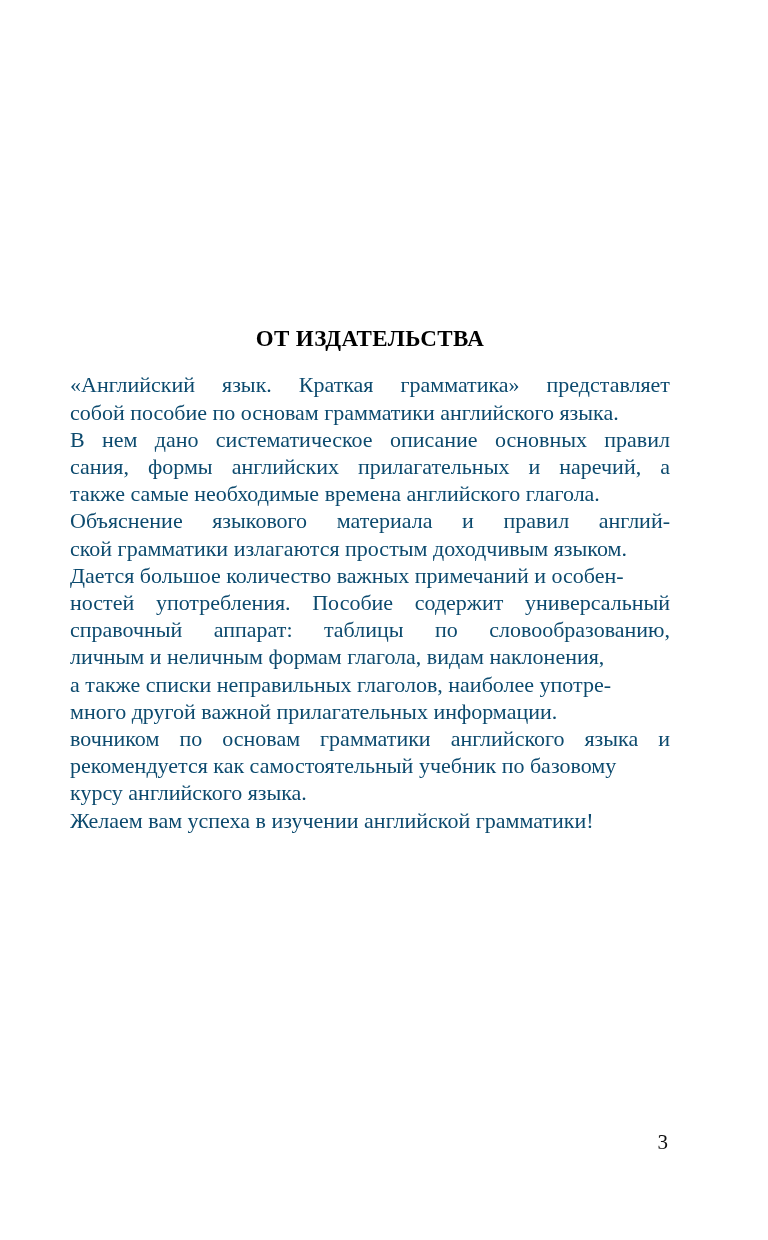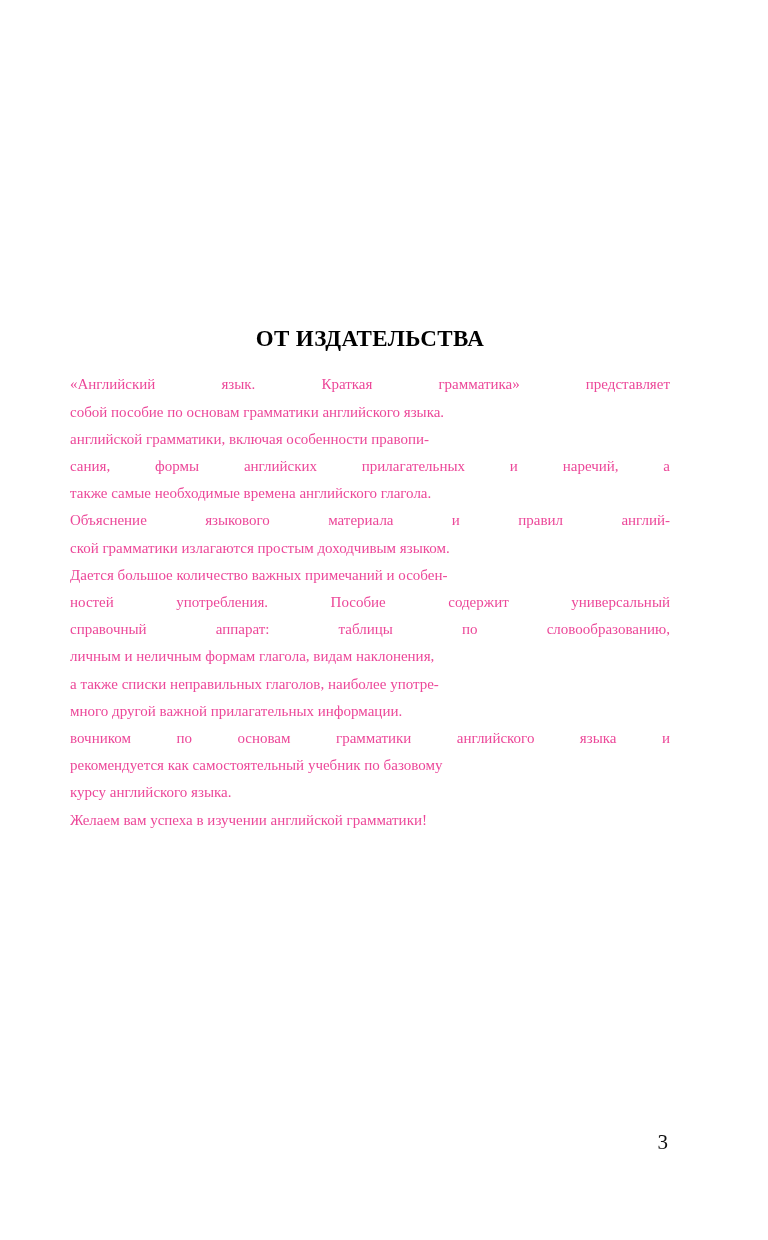--- a/index.html
+++ b/index.html
@@ -37,24 +37,24 @@
     line-height: 1.1;
     color: #000000;
   }
 
   .body-copy {
     margin: 0;
   }
 
   .copy-line {
     display: block;
-    font-size: 15px;
+    font-size: 22px;
     line-height: 27.2px;
     white-space: pre;
-    color: #ec4899;
+    color: #0c4a6e;
   }
 
   
   .copy-line.justify {
     white-space: normal;
     text-align: justify;
     text-align-last: justify;
   }
   .copy-line.flush {
     white-space: normal;
@@ -79,21 +79,21 @@
 
 <div class="page">
 
   <div class="content">
 
     <h1 class="page-heading">ОТ ИЗДАТЕЛЬСТВА</h1>
 
     <div class="body-copy">
         <span class="copy-line justify">«Английский язык. Краткая грамматика» представляет</span>
         <span class="copy-line flush">собой пособие по основам грамматики английского языка.</span>
-        <span class="copy-line flush">английской грамматики, включая особенности правопи-</span>
+        <span class="copy-line justify">В нем дано систематическое описание основных правил</span>
         <span class="copy-line justify">сания, формы английских прилагательных и наречий, а</span>
         <span class="copy-line flush">также самые необходимые времена английского глагола.</span>
         <span class="copy-line justify">Объяснение языкового материала и правил англий-</span>
         <span class="copy-line flush">ской грамматики излагаются простым доходчивым языком.</span>
         <span class="copy-line flush">Дается большое количество важных примечаний и особен-</span>
         <span class="copy-line justify">ностей употребления. Пособие содержит универсальный</span>
         <span class="copy-line justify">справочный аппарат: таблицы по словообразованию,</span>
         <span class="copy-line flush">личным и неличным формам глагола, видам наклонения,</span>
         <span class="copy-line flush">а также списки неправильных глаголов, наиболее употре-</span>
         <span class="copy-line flush">много другой важной прилагательных информации.</span>

